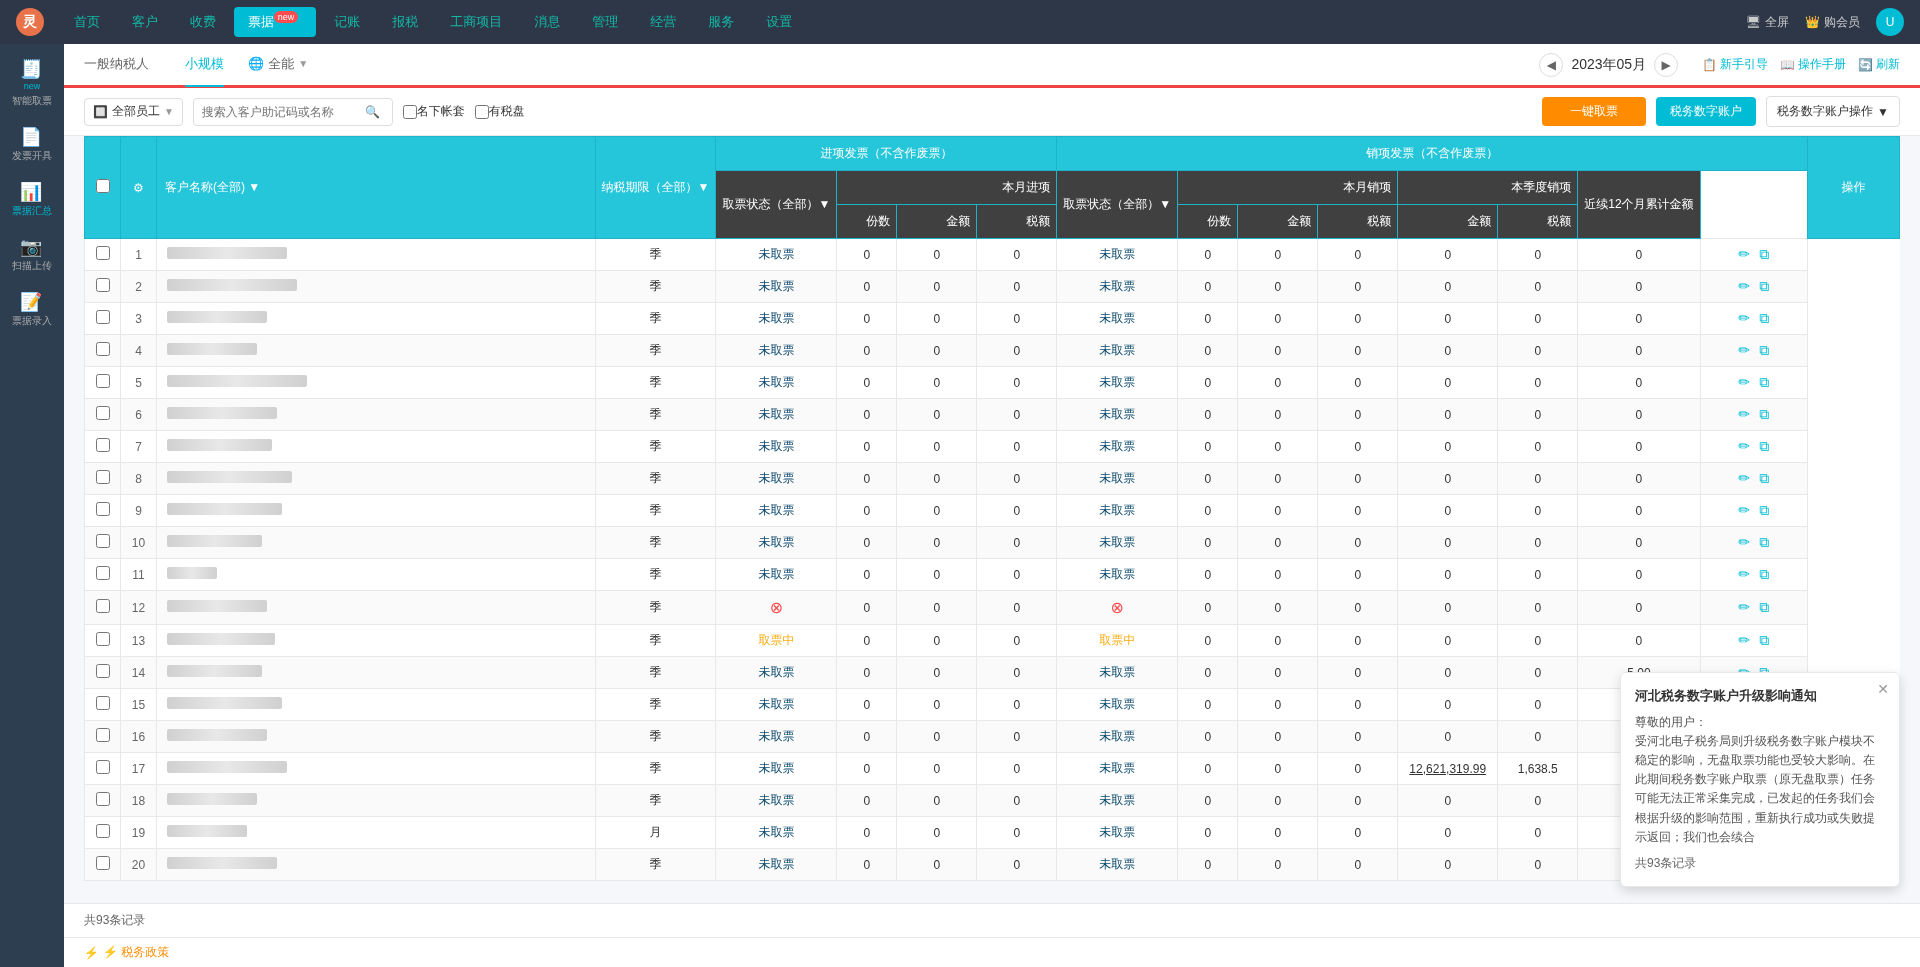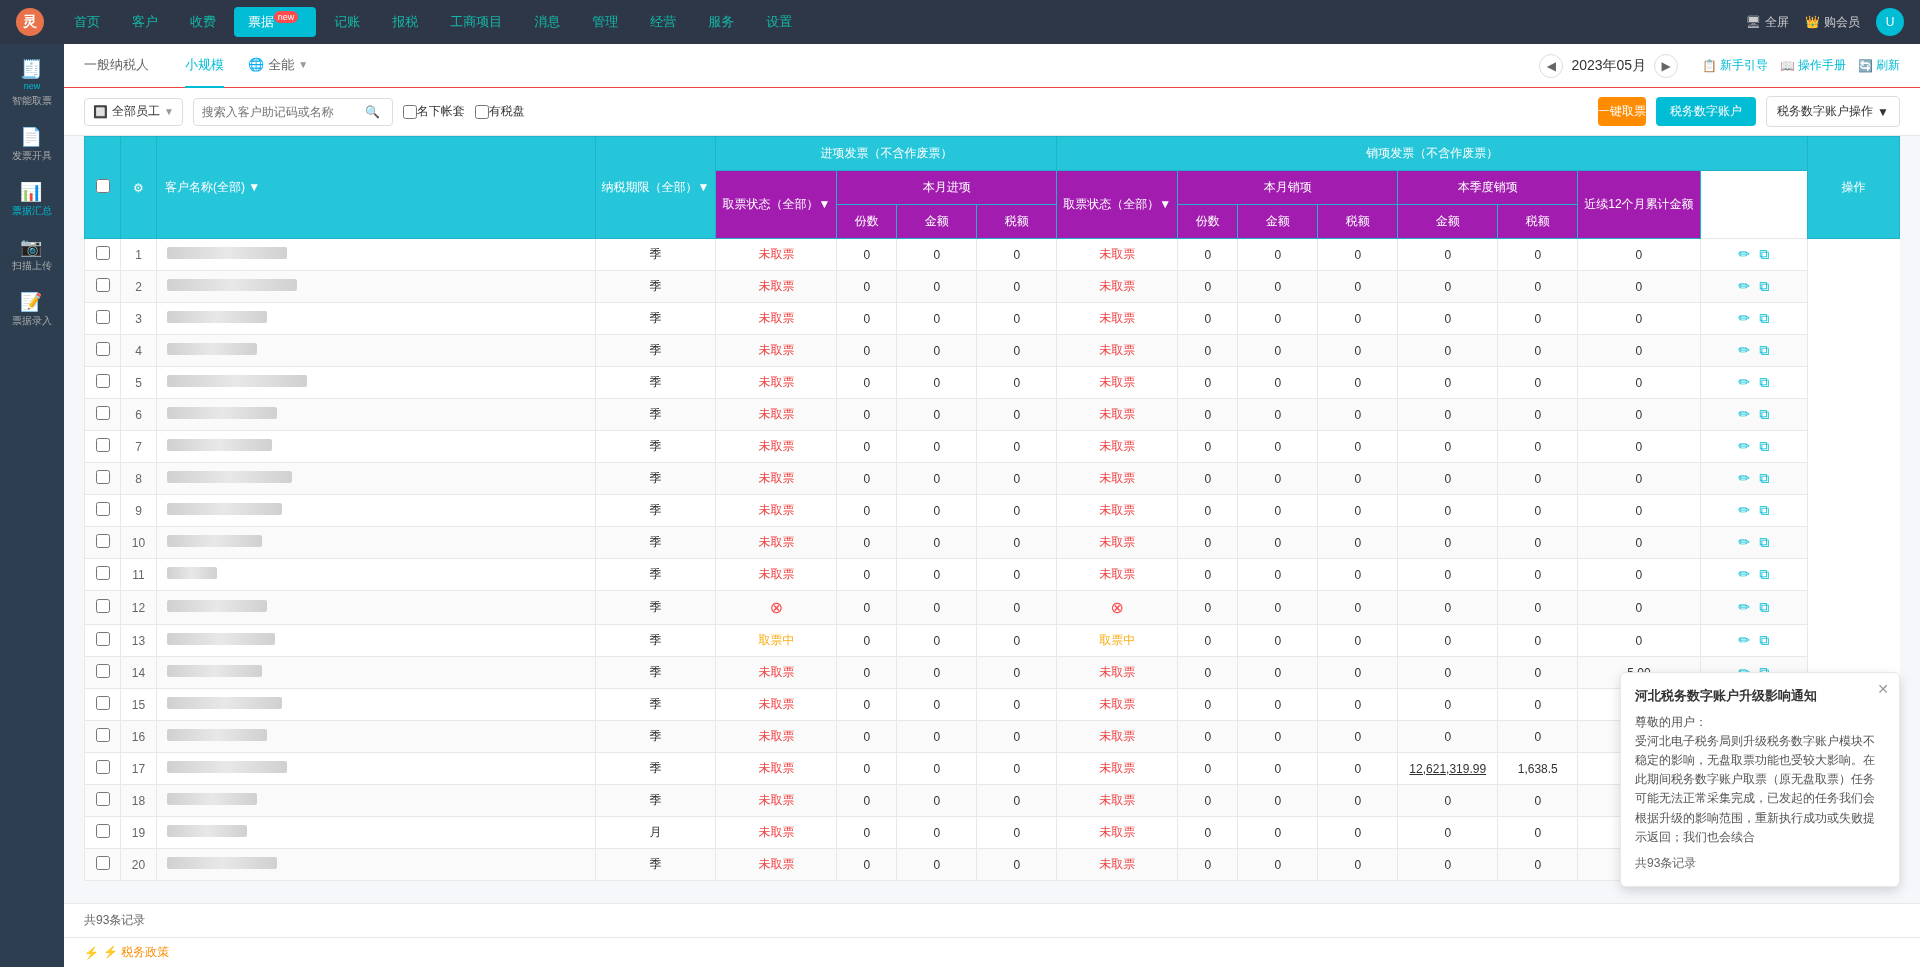--- a/index.html
+++ b/index.html
@@ -33,33 +33,33 @@
 
     
     .filters { background: white; padding: 8px 20px; display: flex; align-items: center; gap: 10px; border-bottom: 1px solid #e8e8e8; }
     .filter-select { border: 1px solid #ddd; border-radius: 4px; padding: 4px 8px; font-size: 12px; color: #333; cursor: pointer; display: flex; align-items: center; gap: 4px; height: 28px; }
     .filter-search { border: 1px solid #ddd; border-radius: 4px; padding: 4px 8px; font-size: 12px; width: 200px; height: 28px; display: flex; align-items: center; gap: 4px; }
     .filter-search input { border: none; outline: none; font-size: 12px; width: 160px; color: #999; }
     .filter-search-icon { color: #999; cursor: pointer; }
     .filter-checkbox { display: flex; align-items: center; font-size: 12px; color: #333; cursor: pointer; }
     .filter-checkbox input { cursor: pointer; }
     .filter-right { margin-left: auto; display: flex; align-items: center; gap: 10px; }
-    .btn-orange { background: #ff8c00; color: white; border: none; padding: 6px 0; border-radius: 4px; font-size: 12px; cursor: pointer; }
+    .btn-orange { background: #ff8c00; color: white; border: none; padding: 6px 28px; border-radius: 4px; font-size: 12px; cursor: pointer; }
     .btn-teal { background: #00bcd4; color: white; border: none; padding: 6px 14px; border-radius: 4px; font-size: 12px; cursor: pointer; }
     .btn-dropdown { background: white; color: #333; border: 1px solid #ddd; padding: 6px 10px; border-radius: 4px; font-size: 12px; cursor: pointer; display: flex; align-items: center; gap: 4px; }
 
     
     .table-container { flex: 1; overflow: auto; padding: 0 20px 20px; }
     table { width: 100%; border-collapse: collapse; background: white; }
     thead tr th { background: #26c6da; color: white; text-align: center; padding: 8px 6px; font-size: 12px; font-weight: normal; border: 1px solid #20b2c8; white-space: nowrap; }
-    thead tr.sub-header th { background: #a21caf; }
+    thead tr.sub-header th { background: #404040; text-align: right; }
     tbody tr td { padding: 7px 6px; text-align: center; border: 1px solid #e8e8e8; font-size: 12px; color: #333; white-space: nowrap; }
     tbody tr:nth-child(even) td { background: #fafafa; }
     .row-num { color: #666; }
-    .status-badge { color: #ef4444; }
+    .status-badge { color: #0c4a6e; }
     .edit-icon { color: #00bcd4; cursor: pointer; font-size: 14px; }
     .copy-icon { color: #00bcd4; cursor: pointer; font-size: 14px; }
 
     
     .cb { width: 14px; height: 14px; cursor: pointer; }
 
     
     .table-footer { padding: 8px 20px; background: white; border-top: 1px solid #e8e8e8; font-size: 12px; color: #666; display: flex; align-items: center; }
 
     
@@ -123,21 +123,21 @@
       <span style="font-size:10px">扫描上传</span>
     </div>
     <div class="sidebar-item">
       <span class="sidebar-icon">📝</span>
       <span style="font-size:10px">票据录入</span>
     </div>
   </div>
 
   <div class="main">
 
-    <div style="background:white;border-bottom:1px solid #ef4444;padding:0 20px;display:flex;align-items:center;height:44px;">
+    <div style="background:white;border-bottom:3px solid #ef4444;padding:0 20px;display:flex;align-items:center;height:44px;">
       <div class="sub-tab">一般纳税人</div>
       <div class="sub-tab active" style="margin-left:36px;">小规模</div>
       <div class="sub-tab" style="margin-left:24px;display:flex;align-items:center;gap:4px;">
         <span>🌐</span>
         <span>全能</span>
         <span style="font-size:10px;color:#999;">▼</span>
       </div>
 
       <div class="date-nav" style="margin-left:auto;">
         <div class="date-nav-btn">◀</div>

